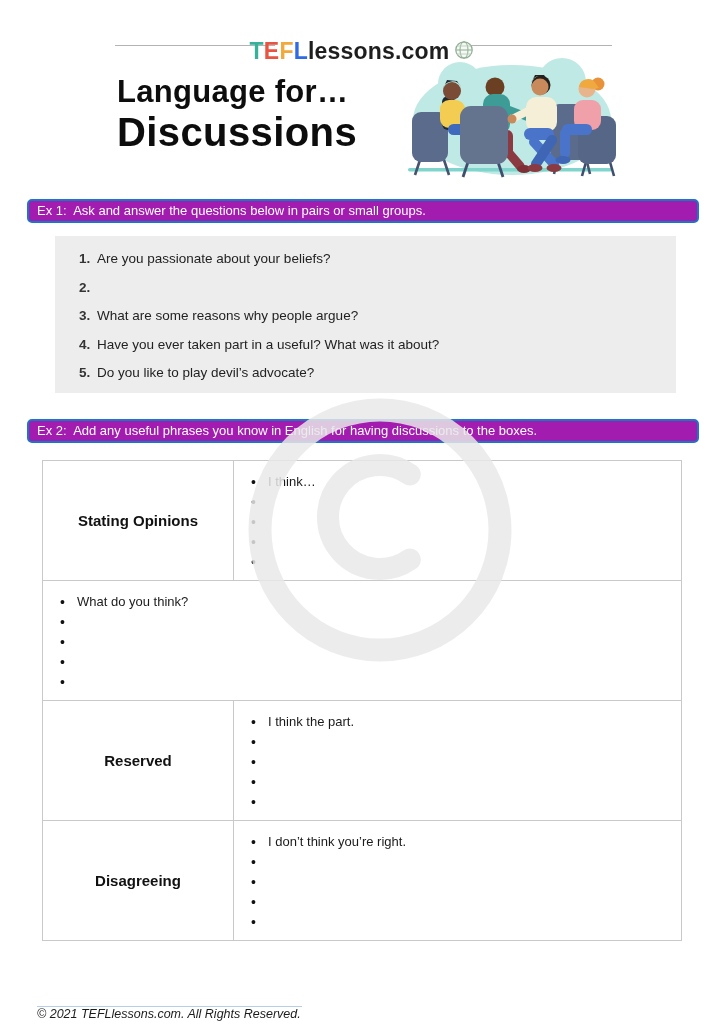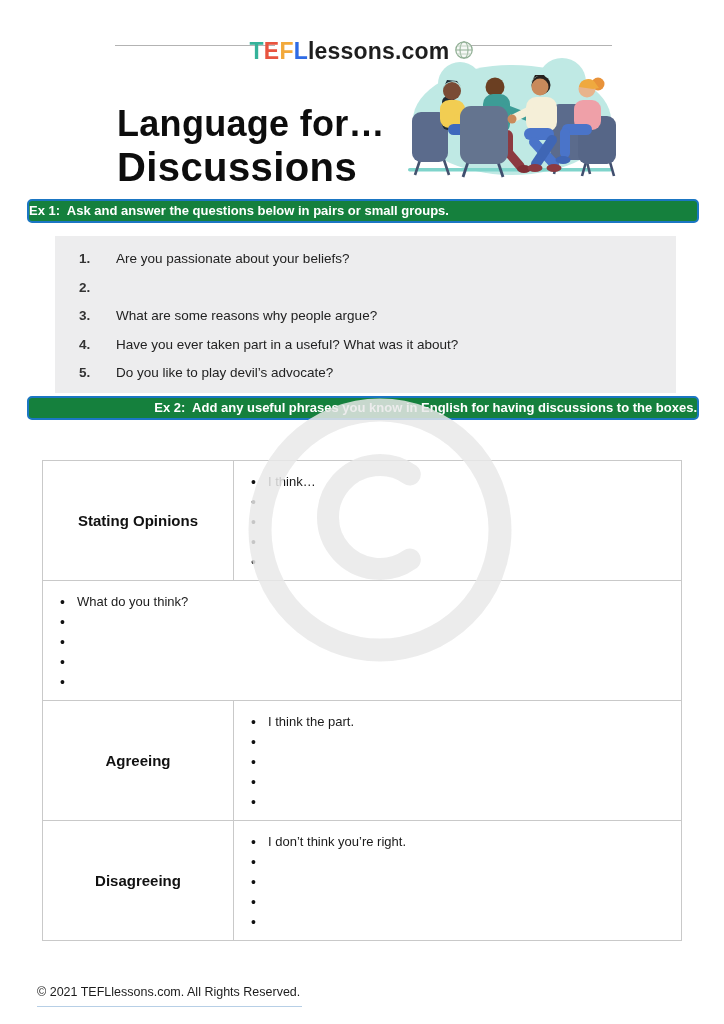--- a/index.html
+++ b/index.html
@@ -8,49 +8,49 @@
     font-family:"Liberation Sans",sans-serif;overflow:hidden;margin:0 auto;
   }
   
   .rule{position:absolute;top:45px;height:1px;background:#b3b3b3;}
   .rule-left{left:115px;width:160px;}
   .rule-right{left:464px;width:148px;}
   .logo{position:absolute;top:30px;left:0;right:0;display:flex;justify-content:center;align-items:center;gap:5px;margin-top:8px;}
   .logo-text{font-size:23px;font-weight:700;letter-spacing:.2px;color:#1e1e1e;white-space:nowrap;}
   .logo-text .lt{display:inline;}
   .title-block{position:absolute;left:117px;top:74px;color:#0d0d0d;}
-  .title-line1{font-size:36px;font-weight:700;letter-spacing:.3px;margin-top:29px;}
+  .title-line1{font-size:31px;font-weight:700;letter-spacing:.3px;}
   .title-line2{font-size:40px;font-weight:700;letter-spacing:.4px;}
   .illus{position:absolute;left:402px;top:56px;width:218px;height:124px;}
   
   .ex-banner{
     position:absolute;left:27px;width:672px;height:24px;box-sizing:border-box;
-    background:#15803d;border:2px solid #1b76c3;border-radius:5px;
-    color:#ffffff;font-weight:700;font-size:13px;line-height:19px;
-    padding-left:0;white-space:pre-wrap;overflow:hidden;
+    background:#a21caf;border:2px solid #1b76c3;border-radius:5px;
+    color:#ffffff;font-weight:400;font-size:13px;line-height:19px;
+    padding-left:8px;white-space:pre-wrap;overflow:hidden;
   }
   .ex1{top:199px;}
-  .ex2{top:396px;text-align:right;}
+  .ex2{top:419px;}
   
   .q-panel{position:absolute;left:55px;top:236px;width:621px;height:157px;background:#ededee;box-sizing:border-box;padding:15px 0 0 24px;}
   .q-item{display:flex;margin-bottom:13.5px;font-size:13.5px;color:#222222;}
   .q-num{width:17px;font-weight:700;color:#333333;flex:none;}
-  .q-text{margin-left:20px;}
+  .q-text{margin-left:1px;}
   
   .ptable{position:absolute;left:42px;top:460px;width:640px;box-sizing:border-box;border:1px solid #c9c9c9;background:#ffffff;}
   .p-row{display:flex;height:119px;border-bottom:1px solid #c9c9c9;}
   .p-row:last-child{border-bottom:none;}
   .p-label{width:190px;flex:none;border-right:1px solid #c9c9c9;display:flex;align-items:center;justify-content:center;font-size:15px;font-weight:700;color:#111111;text-align:center;}
   .p-cell{flex:1;padding:11px 6px 0 17px;box-sizing:border-box;}
   .p-line{display:flex;line-height:20px;font-size:13px;color:#1b1b1b;}
   .p-bullet{width:17px;flex:none;font-size:14px;color:#111111;}
   
   .watermark{position:absolute;left:240px;top:388px;width:290px;height:290px;opacity:.84;pointer-events:none;z-index:5;}
   
-  .footer-left{position:absolute;left:37px;top:985px;font-size:12.5px;color:#1c1c1c;}
+  .footer-left{position:absolute;left:37px;top:1007px;font-size:12.5px;color:#1c1c1c;font-style:italic;}
   .footer-underline{position:absolute;left:37px;top:1006px;width:265px;height:1px;background:#b7cfe6;}
   .footer-right{position:absolute;right:29px;top:987px;font-size:12.5px;color:#1c1c1c;margin-top:44px;}
 </style>
 </head>
 <body>
 
 <div class="page">
 
   <div class="rule rule-left"></div>
   <div class="rule rule-right"></div>
@@ -223,21 +223,21 @@
             <span></span>
           </div>
         <div class="p-line">
             <span class="p-bullet">•</span>
             <span></span>
           </div>
       </div>
     </div>
 
     <div class="p-row">
-      <div class="p-label">Agreeing</div>
+      <div class="p-label">Reserved</div>
       <div class="p-cell">
         <div class="p-line">
             <span class="p-bullet">•</span>
             <span>I think the part.</span>
           </div>
         <div class="p-line">
             <span class="p-bullet">•</span>
             <span></span>
           </div>
         <div class="p-line">

